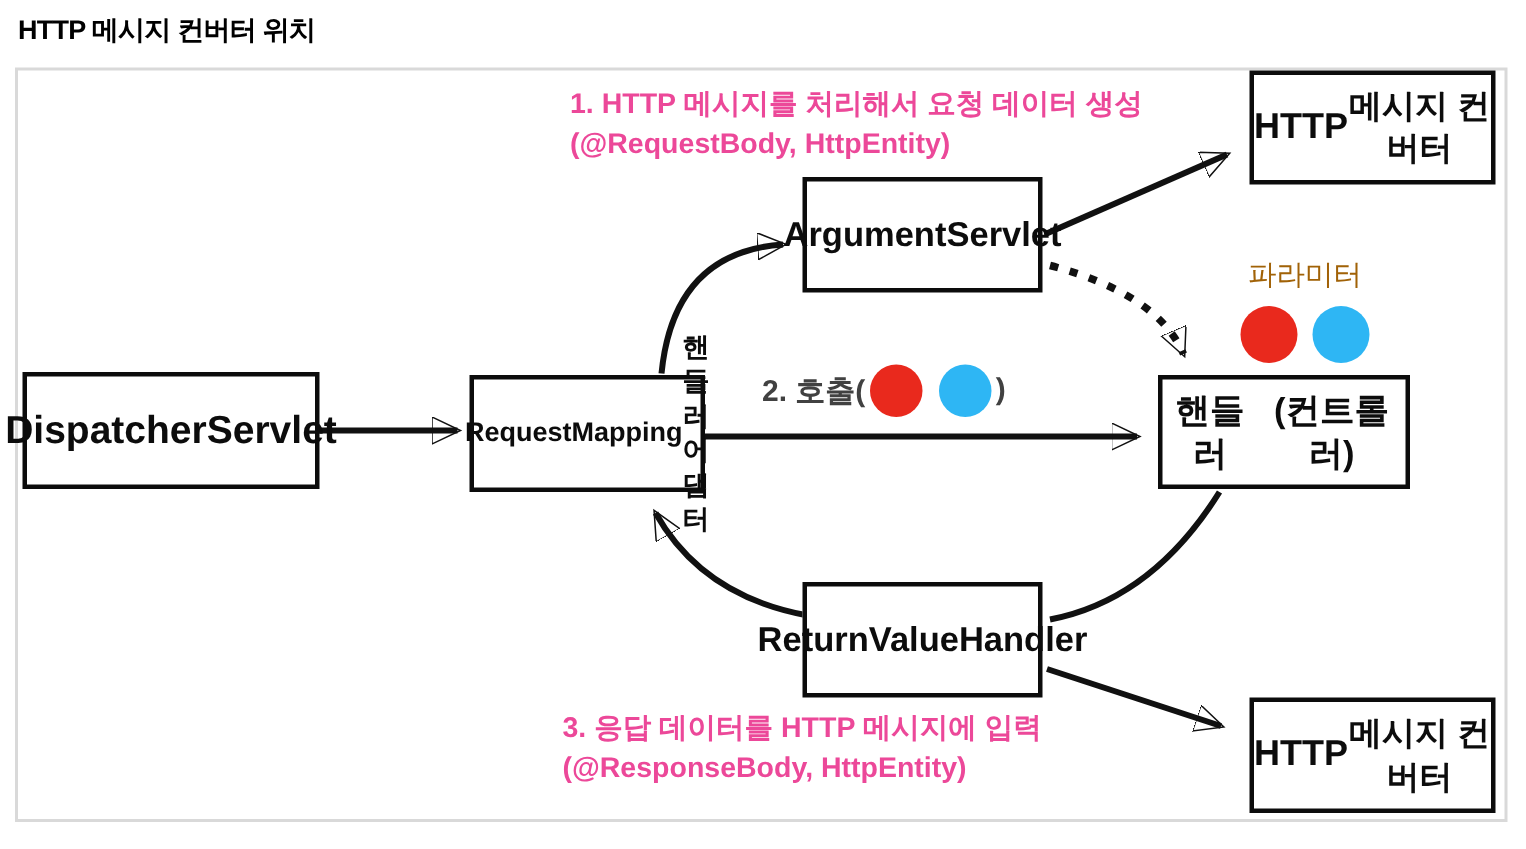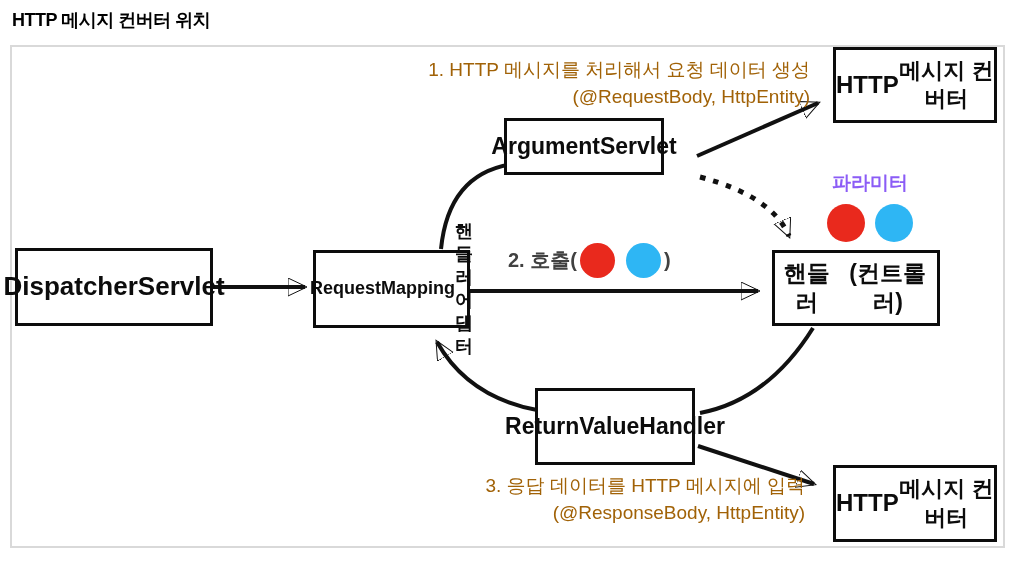--- a/index.html
+++ b/index.html
@@ -21,37 +21,37 @@
   }
 
   .node {
     position: absolute; background: #fff; border: 3px solid #0c0c0c;
     display: flex; flex-direction: row; align-items: center; justify-content: center;
     text-align: center; color: #0c0c0c; font-weight: bold; line-height: 1.28;
     z-index: 3;
   }
   .node-dispatcher   { left: 15px;  top: 248px; width: 198px; height: 78px; font-size: 26px; }
   .node-adapter      { left: 313px; top: 250px; width: 157px; height: 78px; font-size: 18px; }
-  .node-argresolver  { left: 504px; top: 118px; width: 160px; height: 57px; font-size: 23px; }
+  .node-argresolver  { left: 535px; top: 118px; width: 160px; height: 77px; font-size: 23px; }
   .node-handler      { left: 772px; top: 250px; width: 168px; height: 76px; font-size: 23px; }
   .node-returnvalue  { left: 535px; top: 388px; width: 160px; height: 77px; font-size: 23px; }
   .node-conv-top     { left: 833px; top: 47px;  width: 164px; height: 76px; font-size: 22px; }
   .node-conv-bottom  { left: 833px; top: 465px; width: 164px; height: 77px; font-size: 22px; }
   .node-conv-top .l1, .node-conv-bottom .l1 { font-size: 24px; }
 
   .note {
-    position: absolute; text-align: right; font-weight: normal;
-    color: #a16207; font-size: 19px; line-height: 1.4; z-index: 2;
+    position: absolute; text-align: left; font-weight: bold;
+    color: #ec4899; font-size: 19px; line-height: 1.4; z-index: 2;
   }
   .note-step1 { left: 380px; top: 57px;  width: 430px; }
   .note-step3 { left: 375px; top: 473px; width: 430px; }
 
   .note-param {
     position: absolute; left: 818px; top: 170px; width: 104px;
-    text-align: center; font-weight: bold; color: #8b5cf6; font-size: 19px; z-index: 2;
+    text-align: center; font-weight: normal; color: #a16207; font-size: 19px; z-index: 2;
   }
 
   .dot { border-radius: 50%; display: inline-block; flex: 0 0 auto; }
   .param-dot { position: absolute; width: 38px; height: 38px; z-index: 3; }
   .param-dot.red  { left: 827px; top: 204px; }
   .param-dot.blue { left: 875px; top: 204px; }
 
   .call-label {
     position: absolute; left: 508px; top: 241px; height: 38px;
     display: flex; align-items: center; z-index: 3;

